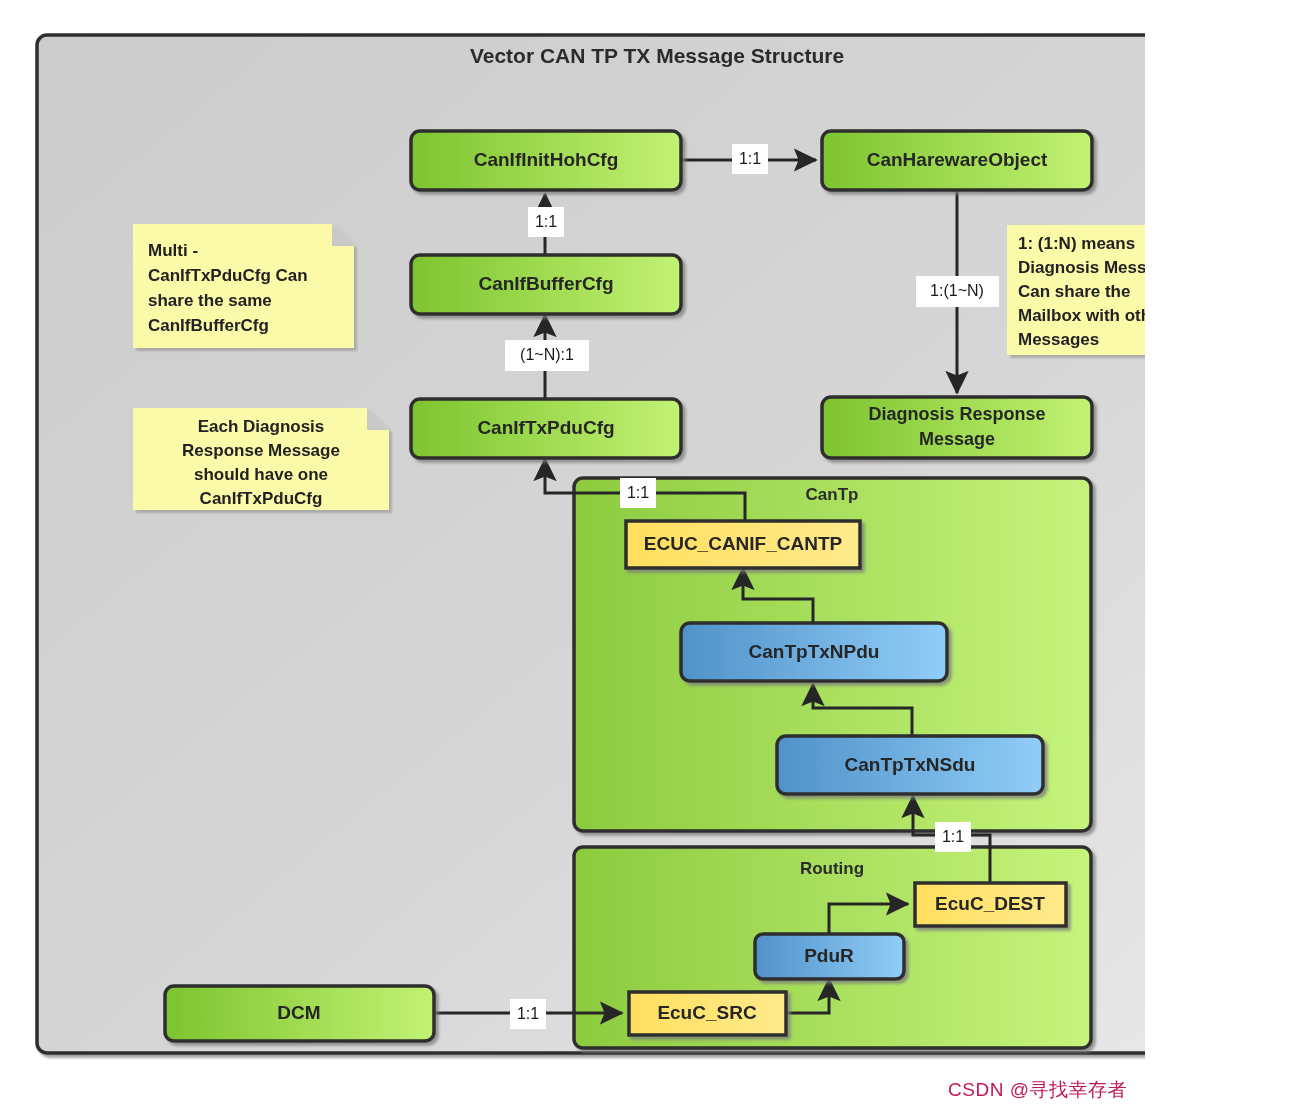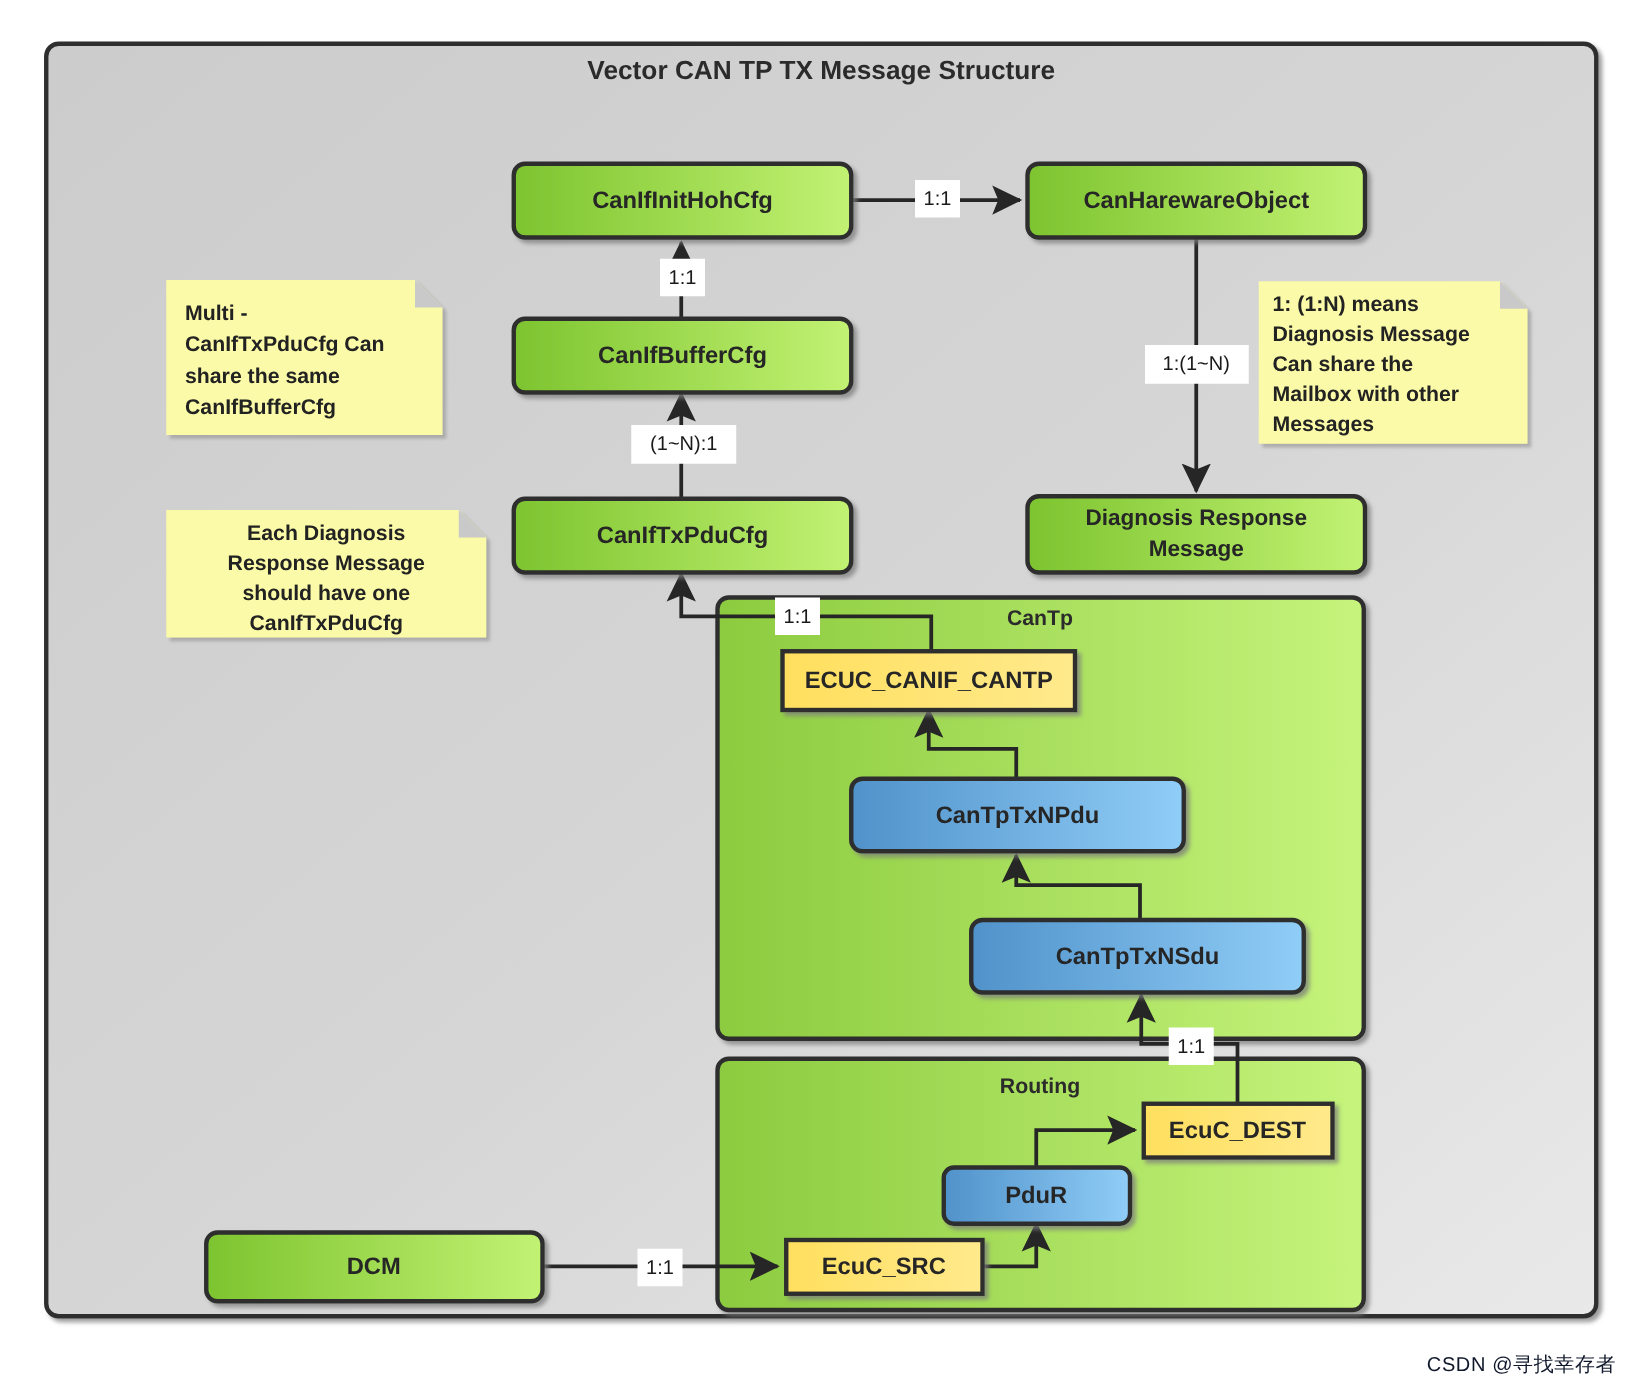--- a/index.html
+++ b/index.html
@@ -5,21 +5,21 @@
   html, body {
     margin: 0;
     padding: 0;
     background: #ffffff;
   }
   body {
     font-family: "Liberation Sans", sans-serif;
   }
   #stage {
     position: relative;
-    width: 1311px;
+    width: 1145px;
     height: 1113px;
     background: #ffffff;
     overflow: hidden;
   }
   svg#diagram {
     position: absolute;
     left: 0;
     top: 0;
     width: 1311px;
     height: 1113px;
@@ -71,22 +71,22 @@
     stroke-width: 3.5;
   }
   .note-stroke {
     stroke: none;
   }
   .watermark {
     position: absolute;
     right: 18px;
     bottom: 10px;
     font-family: "Liberation Sans", sans-serif;
-    font-size: 16px;
-    color: #0f172a;
+    font-size: 19px;
+    color: #be185d;
     letter-spacing: 0.5px;
     white-space: nowrap;
   }
 </style>
 </head>
 <body>
 
 <div id="stage">
   <svg id="diagram" viewBox="0 0 1311 1113">
     <defs>

